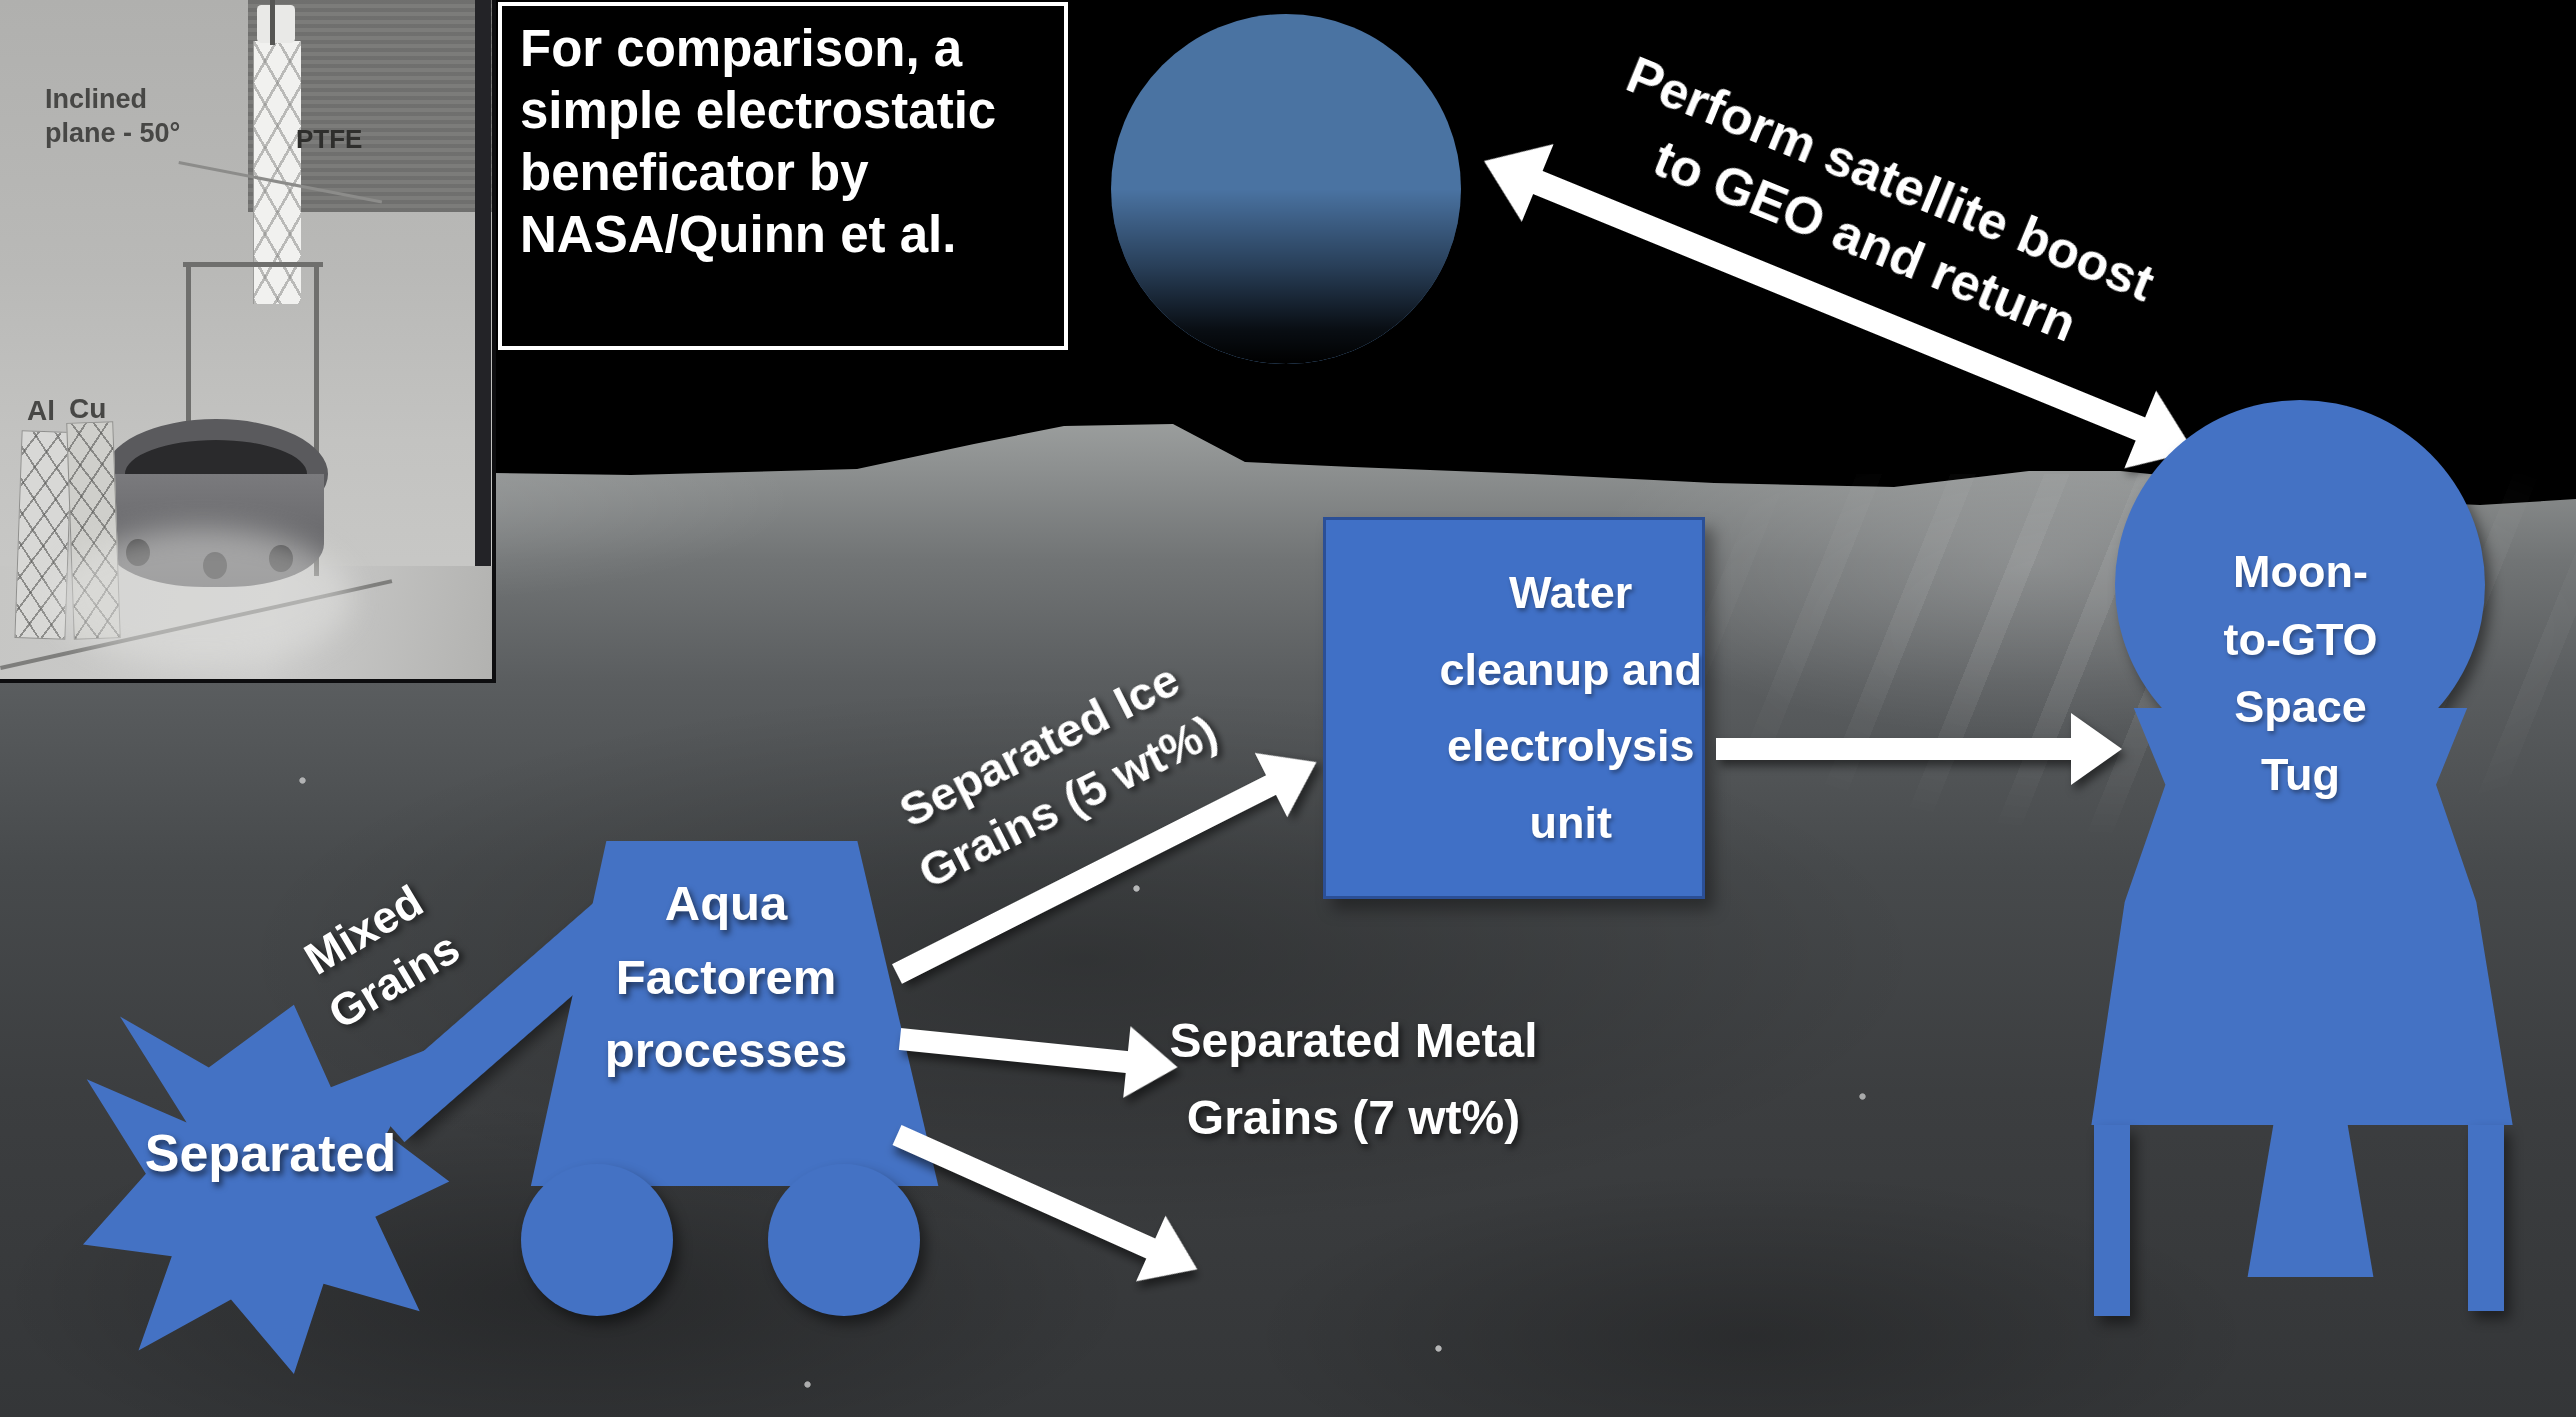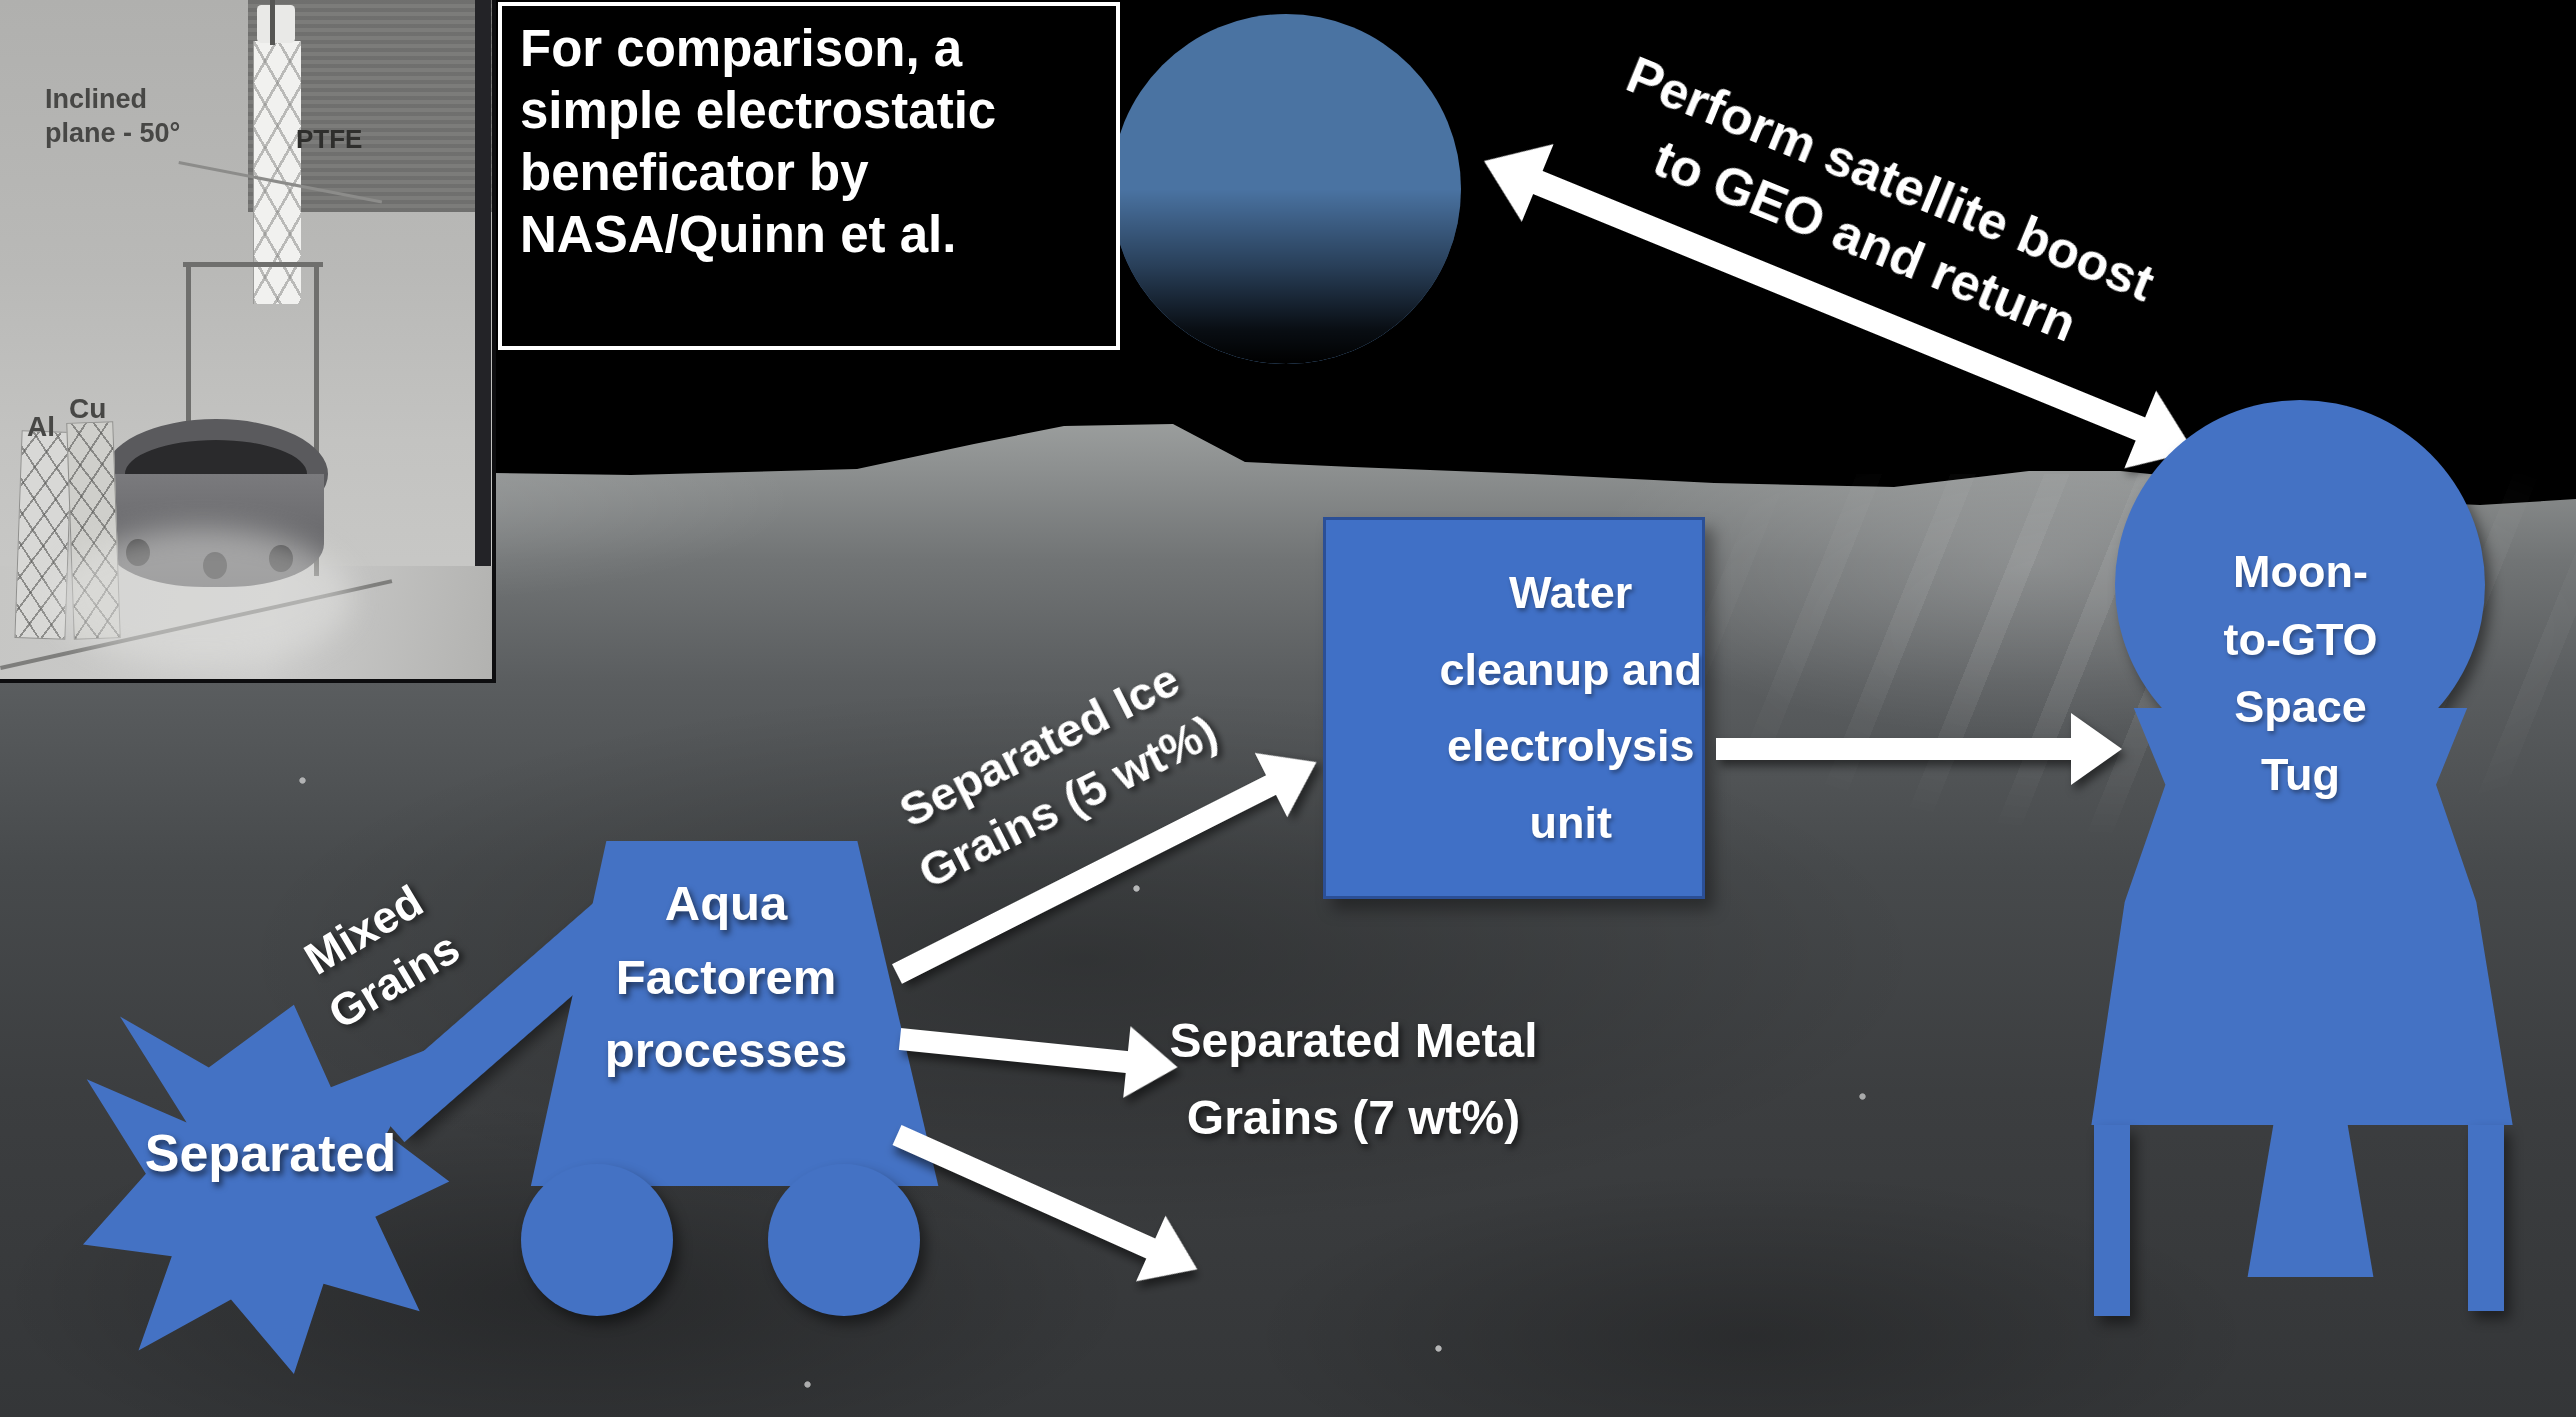--- a/index.html
+++ b/index.html
@@ -64,21 +64,21 @@
   }
   
   #photo{
     left:0;top:0;width:492px;height:679px;overflow:hidden;
     background:linear-gradient(180deg,#b0b0ae 0%,#b9b9b7 40%,#c3c3c1 65%,#cbcbc9 100%);
     border-right:4.5px solid #0d0d0f;border-bottom:4.5px solid #0d0d0f;
   }
   .photo-label{font-weight:700;color:#474745;line-height:1.25;}
   
   #comparison-box{
-    left:498px;top:1.8px;width:622px;height:348px;box-sizing:border-box;
+    left:498px;top:1.8px;width:570px;height:348px;box-sizing:border-box;
     background:#000;border:4.5px solid #fff;
     color:#fff;font-size:51px;font-weight:700;line-height:1.21;
     padding:12.6px 18px;
   }
   
   .blue{background:#4472C4;}
   .shape-shadow{filter:drop-shadow(6.3px 8px 6.3px rgba(0,0,0,.45));}
   #water-box{
     left:1323px;top:517px;width:382px;height:382px;box-sizing:border-box;
     background:#4070C6;border:3.6px solid #2b4f96;
@@ -144,21 +144,21 @@
     <div class="abs" style="left:70px;top:422px;width:45px;height:215px;transform:rotate(-2deg);
                 background:repeating-linear-gradient(55deg, rgba(90,90,88,.6) 0 1.8px, transparent 1.8px 18px),
                            repeating-linear-gradient(-55deg, rgba(90,90,88,.6) 0 1.8px, transparent 1.8px 18px),#cfcfcb;
                 border:0.9px solid #8f8f8d;"></div>
     <div class="abs" style="left:54px;top:528px;width:298px;height:140px;background:rgba(228,228,226,.5);
                 border-radius:50%;filter:blur(14.4px);"></div>
     <div class="abs photo-label pre" style="left:45px;top:83px;width:180px;font-size:27px;">Inclined
 plane - 50°</div>
     <div class="abs" style="left:179px;top:161px;width:207px;height:2.7px;background:#8c8c8a;transform:rotate(11deg);transform-origin:0 0;"></div>
     <div class="abs photo-label" style="left:296px;top:123px;font-size:26px;color:#2e2e2c;">PTFE</div>
-    <div class="abs photo-label" style="left:27px;top:393px;font-size:28px;margin-top:16px;">Al</div>
+    <div class="abs photo-label" style="left:27px;top:393px;font-size:28px;">Al</div>
     <div class="abs photo-label" style="left:69px;top:391px;font-size:28px;">Cu</div>
   </div>
 
   <div class="abs pre" id="comparison-box">For comparison, a
 simple electrostatic
 beneficator by
 NASA/Quinn et al.</div>
 
   <div class="abs blue shape-shadow" style="left:386px;top:1093px;width:326px;height:56px;transform:rotate(-41.1deg);transform-origin:0 50%;"></div>
 

